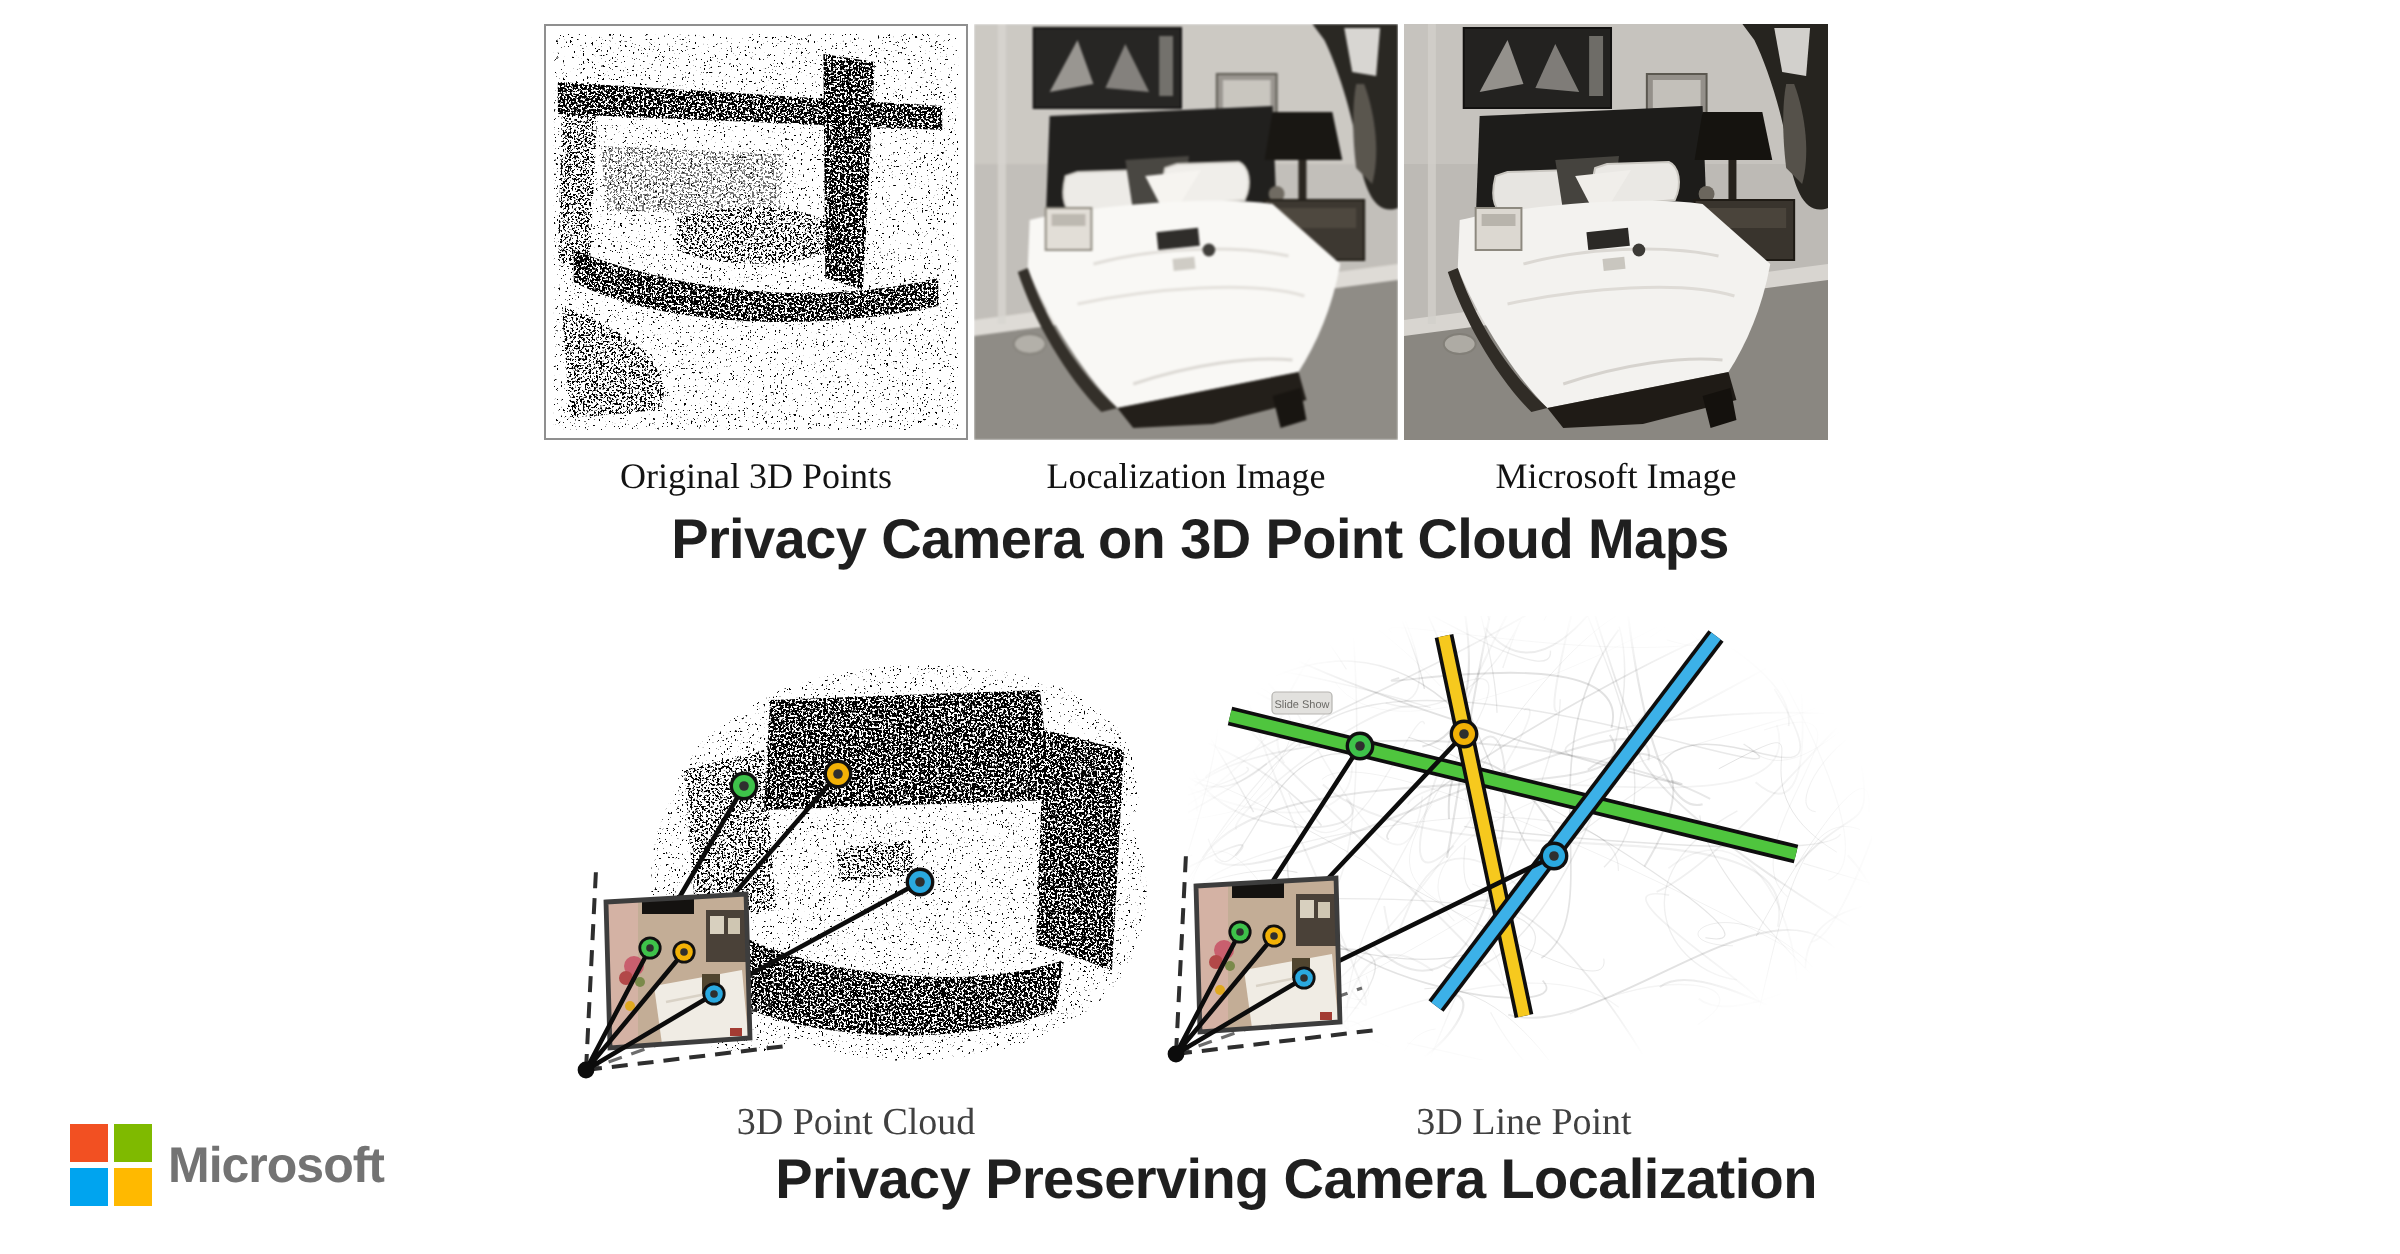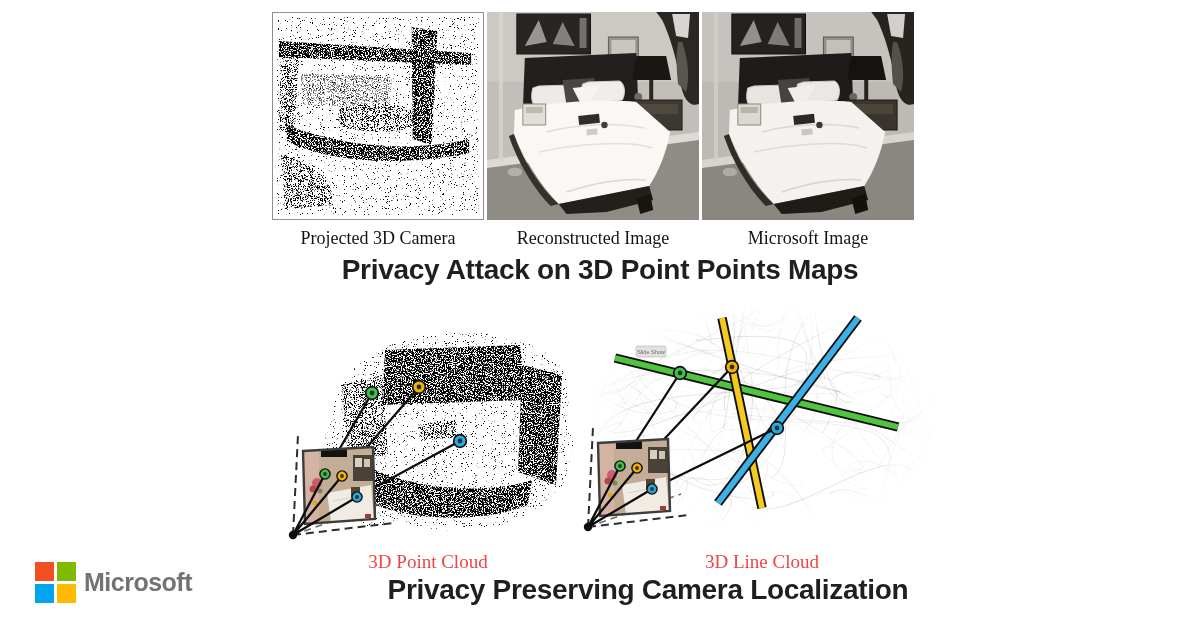--- a/index.html
+++ b/index.html
@@ -12,21 +12,21 @@
   .panel svg{display:block;width:100%;height:100%;}
   #panel-points{border:1px solid #8f8f8f;box-sizing:border-box;}
   #panel-recon svg{filter:blur(.4px) brightness(1.04) contrast(.97);}
   
   #caption-row{left:272px;top:228px;width:642px;display:flex;gap:3px;}
   .cap{width:212px;text-align:center;font-family:"Liberation Serif",serif;
        font-size:18px;color:#131313;}
   .fig-title{left:0;top:254px;width:1200px;text-align:center;font-size:28px;
        font-weight:700;letter-spacing:-.3px;color:#1f1f1f;}
   #title-bottom{top:574px;margin-left:48px;}
-  .sub-label{font-family:"Liberation Serif",serif;font-size:19px;color:#ef4444;
+  .sub-label{font-family:"Liberation Serif",serif;font-size:19px;color:#404040;
        width:220px;text-align:center;top:551px;}
   #label-pointcloud{left:318px;}
   #label-linecloud{left:652px;}
   
   #figure2{left:270px;top:300px;width:670px;height:255px;}
   
   #ms-logo{left:35px;top:560px;width:220px;height:44px;}
 </style>
 </head>
 <body>
@@ -172,26 +172,26 @@
         </svg>
     </div>
     <div class="panel" id="panel-original">
       <svg viewBox="0 0 213 208" preserveAspectRatio="none">
           <use href="#bedroom"></use>
         </svg>
     </div>
   </div>
 
   <div id="caption-row" class="abs">
-    <div class="cap">Projected 3D Camera</div>
-    <div class="cap">Reconstructed Image</div>
+    <div class="cap">Original 3D Points</div>
+    <div class="cap">Localization Image</div>
     <div class="cap">Microsoft Image</div>
   </div>
 
-  <div class="abs fig-title" id="title-top">Privacy Attack on 3D Point Points Maps</div>
+  <div class="abs fig-title" id="title-top">Privacy Camera on 3D Point Cloud Maps</div>
 
   <svg id="figure2" class="abs" viewBox="0 0 670 255">
 
     <g>
       <g clip-path="url(#blobClip)">
         <rect x="50" y="18" width="265" height="225" fill="#000" filter="url(#speckFaint)"></rect>
         <path d="M115,50 L250,45 L256,100 L112,105 Z" fill="#000" filter="url(#speckDense)"></path>
         <path d="M252,65 L292,75 L286,185 L248,172 Z" fill="#000" filter="url(#speckDense)"></path>
         <path d="M72,85 L112,75 L118,155 L78,160 Z" fill="#000" filter="url(#speckMid)"></path>
         <ellipse cx="183" cy="135" rx="58" ry="26" fill="#fff" opacity=".92"></ellipse>
@@ -395,21 +395,21 @@
         </g>
 
       <g>
         <rect x="366" y="46" width="30" height="11" rx="2" fill="#e2e1de" stroke="#b5b4b0" stroke-width=".6"></rect>
         <text x="381" y="54" text-anchor="middle" font-size="5.5" fill="#6b6a66" font-family="Liberation Sans, sans-serif">Slide Show</text>
       </g>
     </g>
   </svg>
 
   <div class="abs sub-label" id="label-pointcloud">3D Point Cloud</div>
-  <div class="abs sub-label" id="label-linecloud">3D Line Cloud</div>
+  <div class="abs sub-label" id="label-linecloud">3D Line Point</div>
 
   <div class="abs fig-title" id="title-bottom">Privacy Preserving Camera Localization</div>
 
   <svg id="ms-logo" class="abs" viewBox="0 0 220 44">
     <g>
       <rect x="0" y="2" width="19" height="19" fill="#f25022"></rect>
       <rect x="22" y="2" width="19" height="19" fill="#7fba00"></rect>
       <rect x="0" y="24" width="19" height="19" fill="#00a4ef"></rect>
       <rect x="22" y="24" width="19" height="19" fill="#ffb900"></rect>
     </g>

